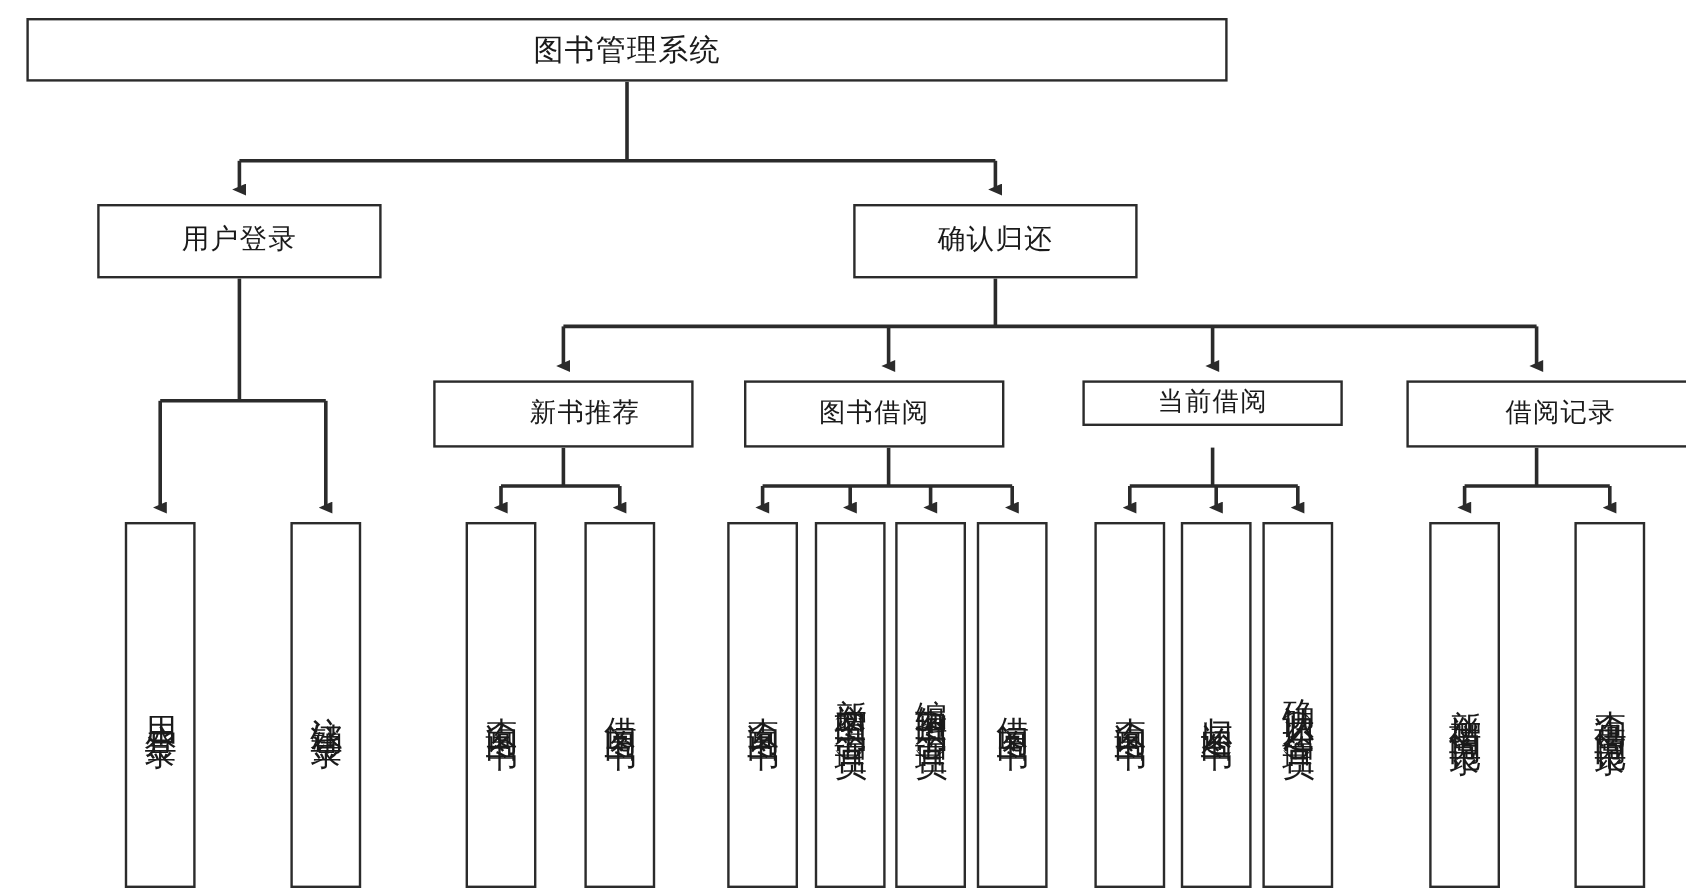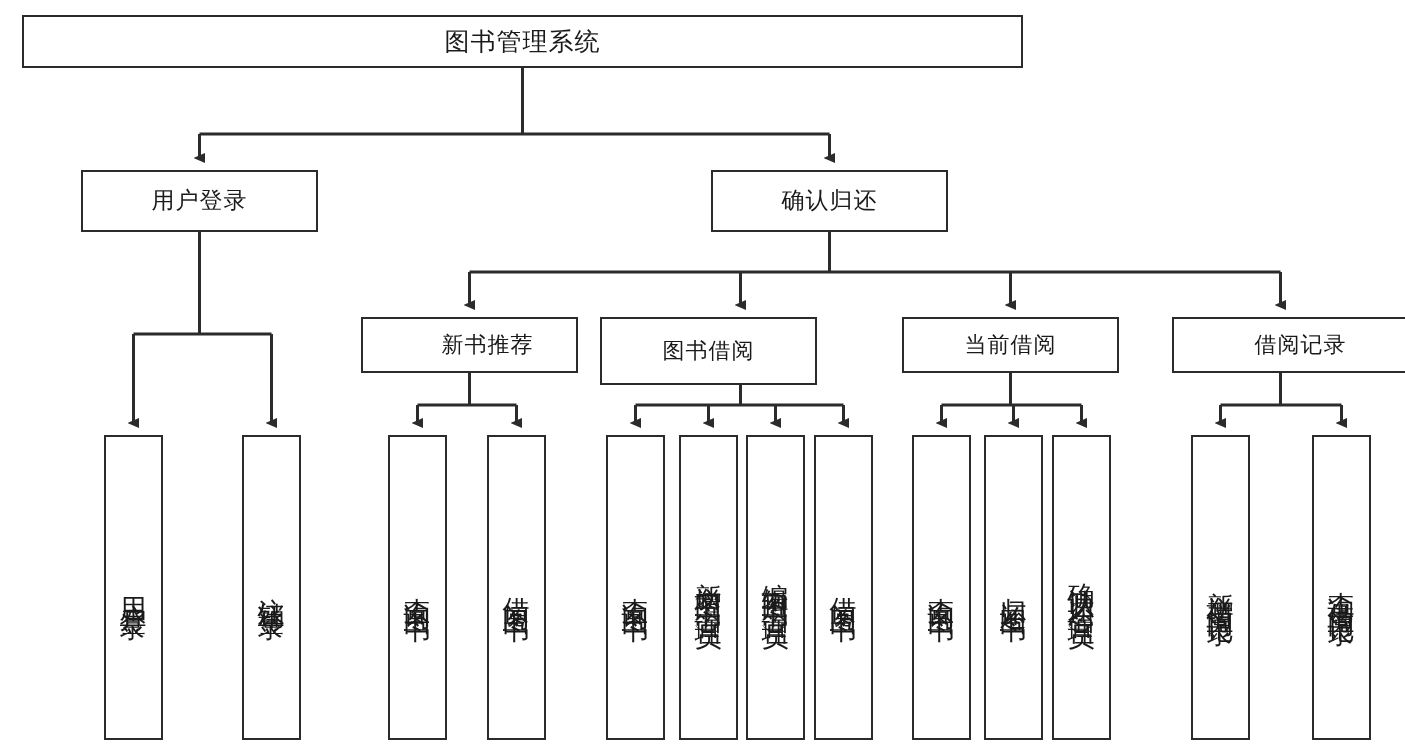--- a/index.html
+++ b/index.html
@@ -114,24 +114,24 @@
       </div>
       <div class="node node-l1" style="left: 81px; top: 170px; width: 237px; height: 62px;">
         <span class="label">用户登录</span>
       </div>
       <div class="node node-l1" style="left: 711px; top: 170px; width: 237px; height: 62px;">
         <span class="label">确认归还</span>
       </div>
       <div class="node node-l2" style="left: 361px; top: 317px; width: 217px; height: 56px; padding-left: 36px;">
         <span class="label">新书推荐</span>
       </div>
-      <div class="node node-l2" style="left: 600px; top: 317px; width: 217px; height: 68px;">
+      <div class="node node-l2" style="left: 620px; top: 317px; width: 217px; height: 56px;">
         <span class="label">图书借阅</span>
       </div>
-      <div class="node node-l2" style="left: 902px; top: 317px; width: 217px; height: 56px;">
+      <div class="node node-l2" style="left: 902px; top: 317px; width: 217px; height: 38px;">
         <span class="label">当前借阅</span>
       </div>
       <div class="node node-l2" style="left: 1172px; top: 317px; width: 257px; height: 56px;">
         <span class="label">借阅记录</span>
       </div>
       <div class="node node-leaf-box node-leaf" style="left: 104px; top: 435px; width: 59px; height: 305px;">
         <span class="label">用户登录</span>
       </div>
       <div class="node node-leaf-box node-leaf" style="left: 242px; top: 435px; width: 59px; height: 305px;">
         <span class="label">注销登录</span>

